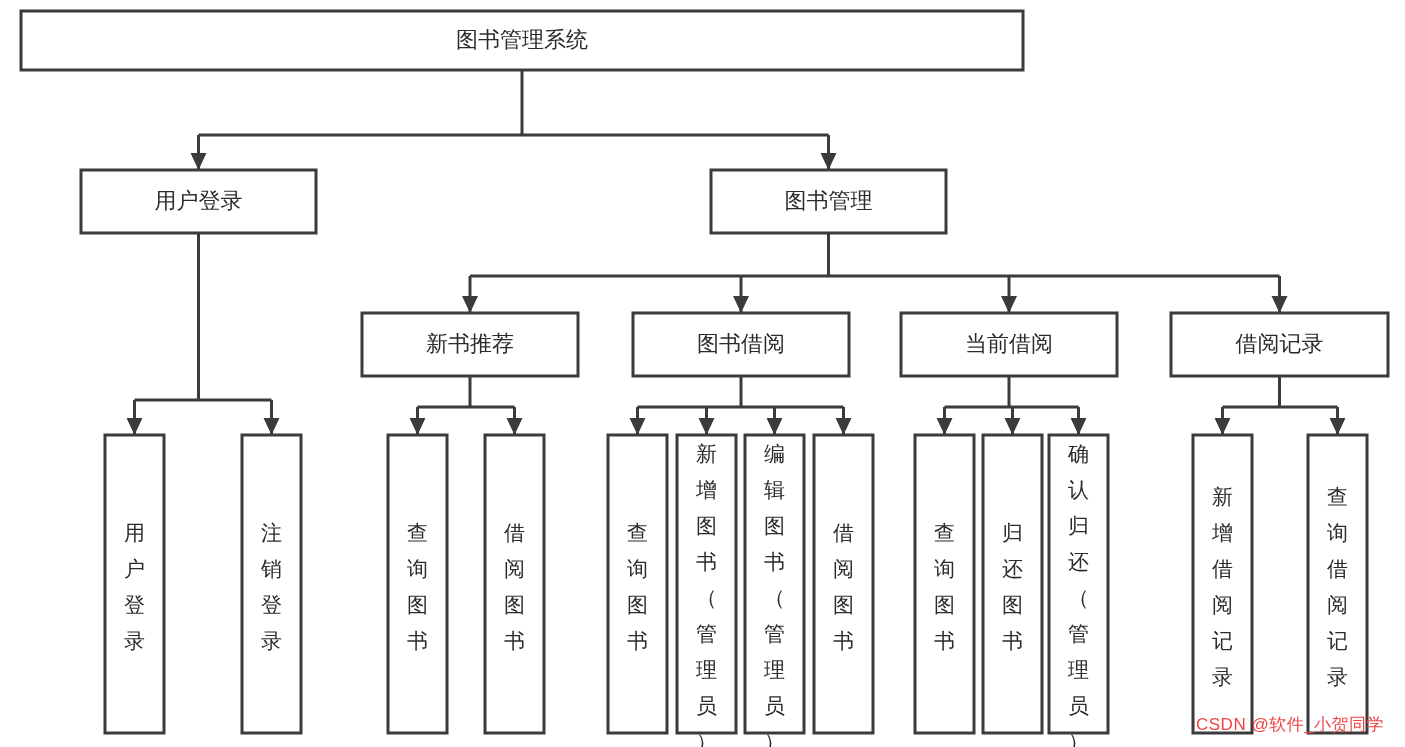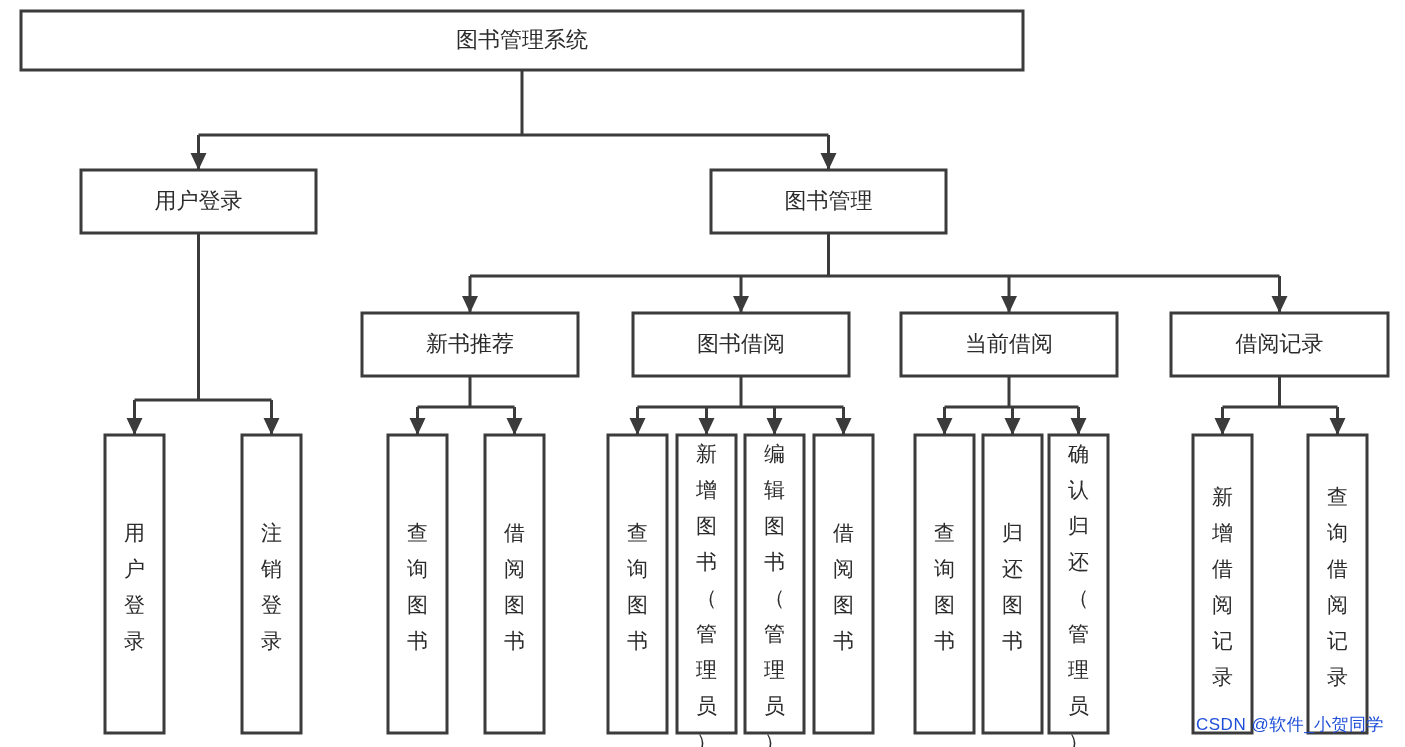--- a/index.html
+++ b/index.html
@@ -18,21 +18,21 @@
   .leaf-label{
     font-family:"Liberation Sans","DejaVu Sans",sans-serif;
     fill:#2b2b2b;font-size:21px;
     text-anchor:middle;
   }
   .conn{stroke:#3b3b3b;stroke-width:3;fill:none;}
   .arrow-head{fill:#3b3b3b;stroke:none;}
   .watermark{
     position:absolute;left:1196px;top:713px;
     font-family:"Liberation Sans","DejaVu Sans",sans-serif;
-    font-size:17px;color:#1d4ed8;white-space:nowrap;
+    font-size:17px;color:#ef4444;white-space:nowrap;
     letter-spacing:0.5px;pointer-events:none;
   }
 </style>
 </head>
 <body>
 
 <svg id="diagram" viewBox="0 0 1405 747">
   <g id="connectors">
       <path d="M 522 70 L 522 135" class="conn"></path>
       <path d="M 198.5 135 L 828.5 135" class="conn"></path>

